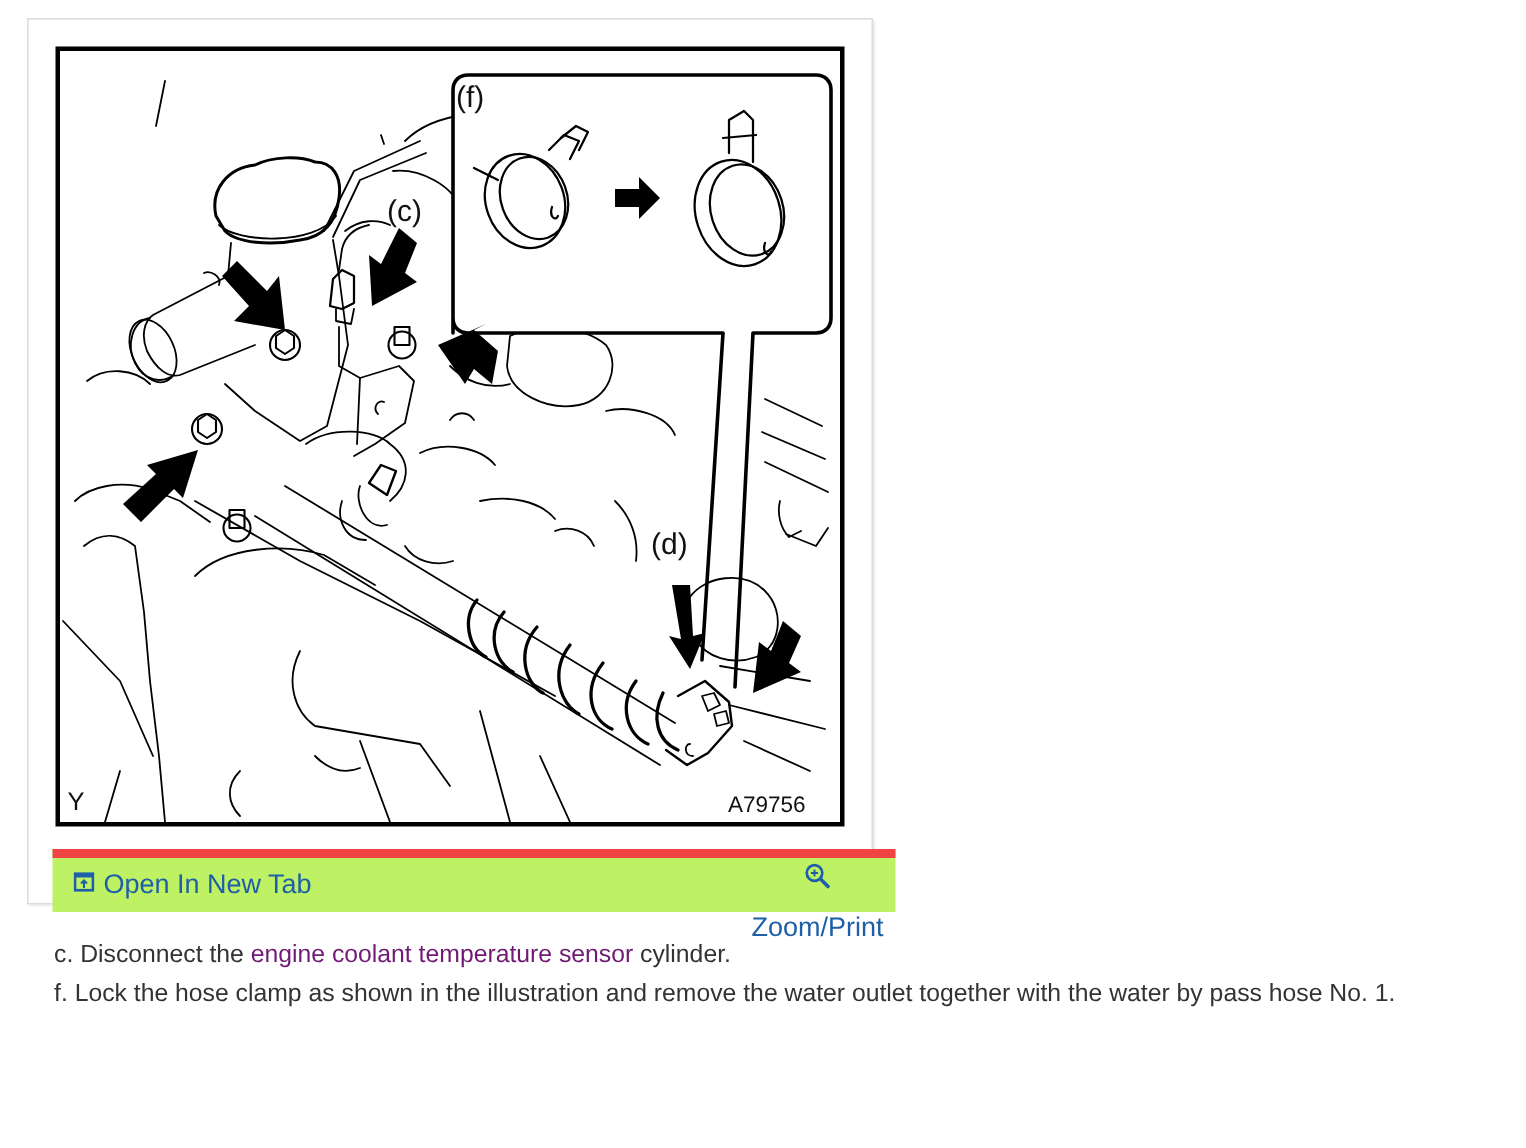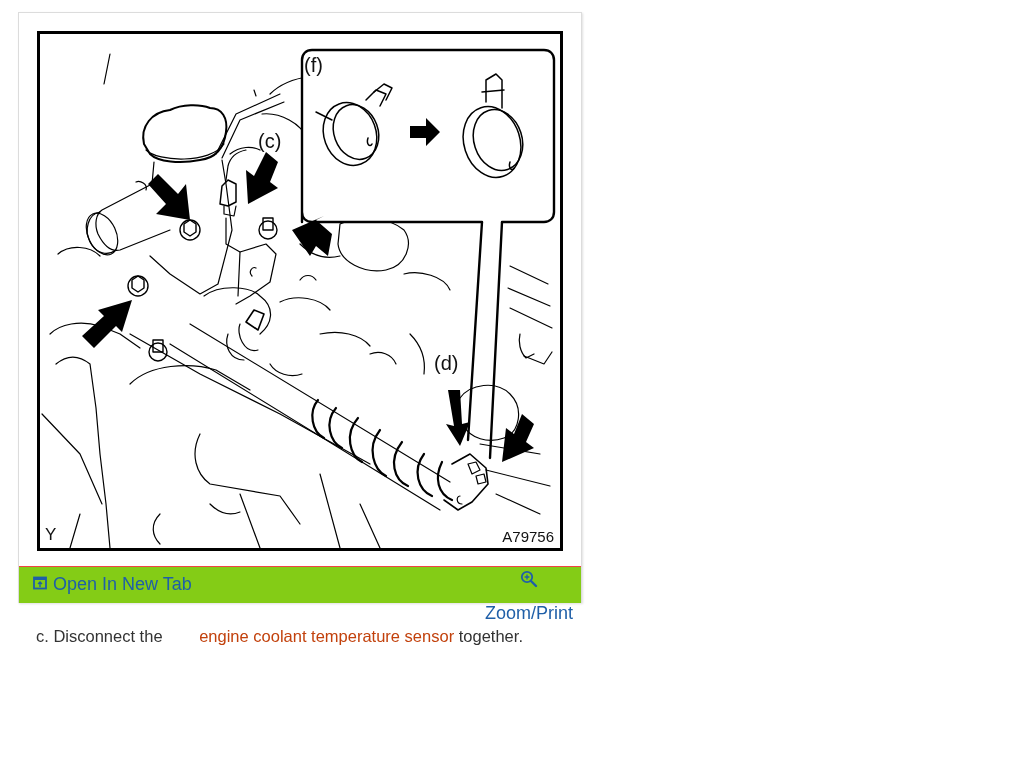--- a/index.html
+++ b/index.html
@@ -15,42 +15,42 @@
     position: absolute; left: 18px; top: 18px; width: 526px; height: 520px;
     border: 3px solid #000000; background: #ffffff; box-sizing: border-box;
     overflow: hidden;
   }
   .illustration svg { position: absolute; left: 0; top: 0; }
   .fig-label {
     position: absolute; font-size: 17px; color: #111111;
     font-family: "Liberation Sans", sans-serif;
   }
   .fig-code-left  { left: 5px; bottom: 3px; }
-  .fig-code-right { right: 6px; bottom: 3px; font-size: 15px; }
+  .fig-code-right { right: 23px; bottom: 3px; font-size: 15px; }
   .callout { position: absolute; font-size: 20px; color: #111; }
 
   .card-footer {
-    position: absolute; left: 0; top: 553px; width: 562px; height: 36px;
-    background: #84cc16; border-top: 1px solid #ef4444;
+    position: absolute; left: 16px; top: 553px; width: 562px; height: 36px;
+    background: #bef264; border-top: 6px solid #ef4444;
   }
   .footer-link {
     position: absolute; top: 7px; font-size: 18px; color: #1f5fa8;
     cursor: pointer; display: flex; align-items: center; gap: 6px;
     text-decoration: none;
   }
   .open-tab-link { left: 14px; }
   .zoom-link { right: 8px; top: 3px; flex-direction: column; }
   .zoom-link .txt { margin-top: 4px; }
 
   .steps {
     position: absolute; left: 36px; top: 624px; width: 975px;
     font-size: 16.5px; line-height: 25.5px; color: #333333;
   }
   .step { white-space: nowrap; }
-  .step a { color: #c2410c; text-decoration: none; cursor: pointer; margin-left: 32px; }
+  .step a { color: #701a75; text-decoration: none; cursor: pointer; }
 </style>
 </head>
 <body>
 
 <div class="figure-card">
   <div class="illustration">
     <svg width="520" height="514" viewBox="0 0 520 514" xmlns="http://www.w3.org/2000/svg" fill="none" stroke="#000" stroke-width="1.2" stroke-linecap="round" stroke-linejoin="round">
 
       <path d="M104 110 C100 92 112 78 130 76 C142 70 160 70 170 74 C182 74 188 84 186 98 C184 114 176 124 160 126 C140 130 118 128 110 120 Z" stroke-width="2"></path>
       <path d="M106 116 C118 128 170 130 184 110"></path>
@@ -203,14 +203,15 @@
           <path d="M11 11 L16 16" stroke="#1f5fa8" stroke-width="2.4" stroke-linecap="round"></path>
           <path d="M7 4.6 L7 9.4 M4.6 7 L9.4 7" stroke="#1f5fa8" stroke-width="1.3"></path>
         </svg>
       </span>
       <span class="txt">Zoom/Print</span>
     </a>
   </div>
 </div>
 
 <div class="steps">
-  <div class="step"><span>c. Disconnect the </span><a>engine coolant temperature sensor</a><span> together.</span></div>
+  <div class="step"><span>c. Disconnect the </span><a>engine coolant temperature sensor</a><span> cylinder.</span></div>
+  <div class="step">f. Lock the hose clamp as shown in the illustration and remove the water outlet together with the water by pass hose No. 1.</div>
 </div>
 
 </body></html>

